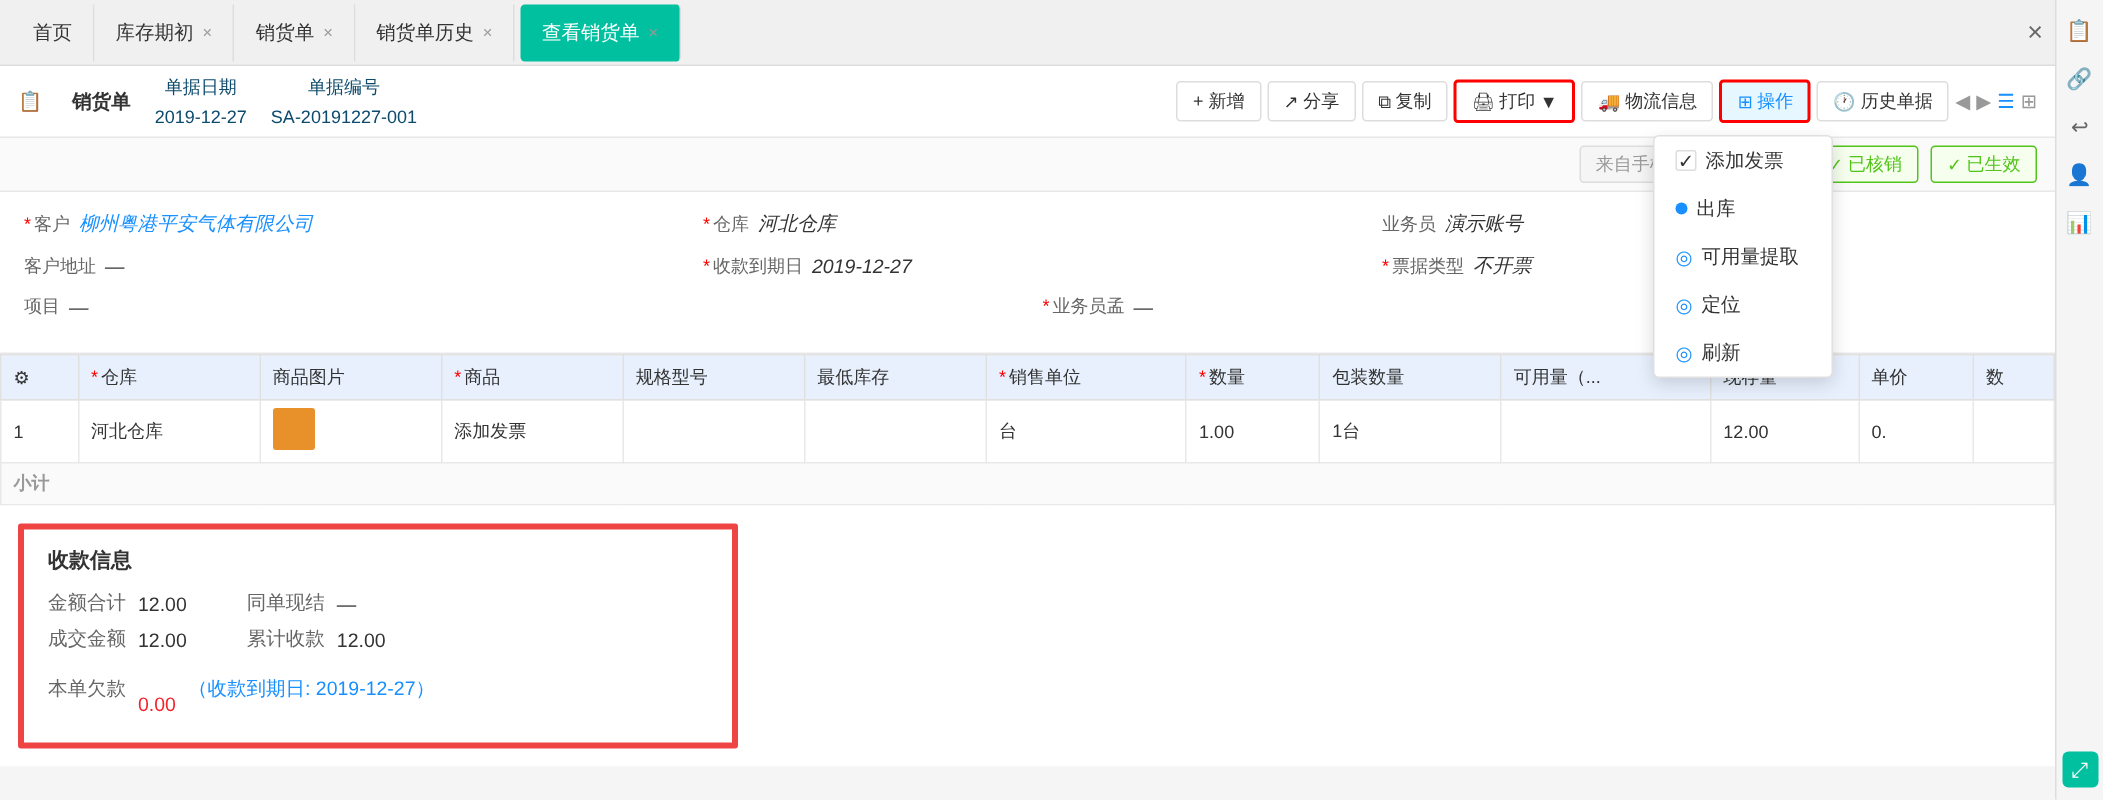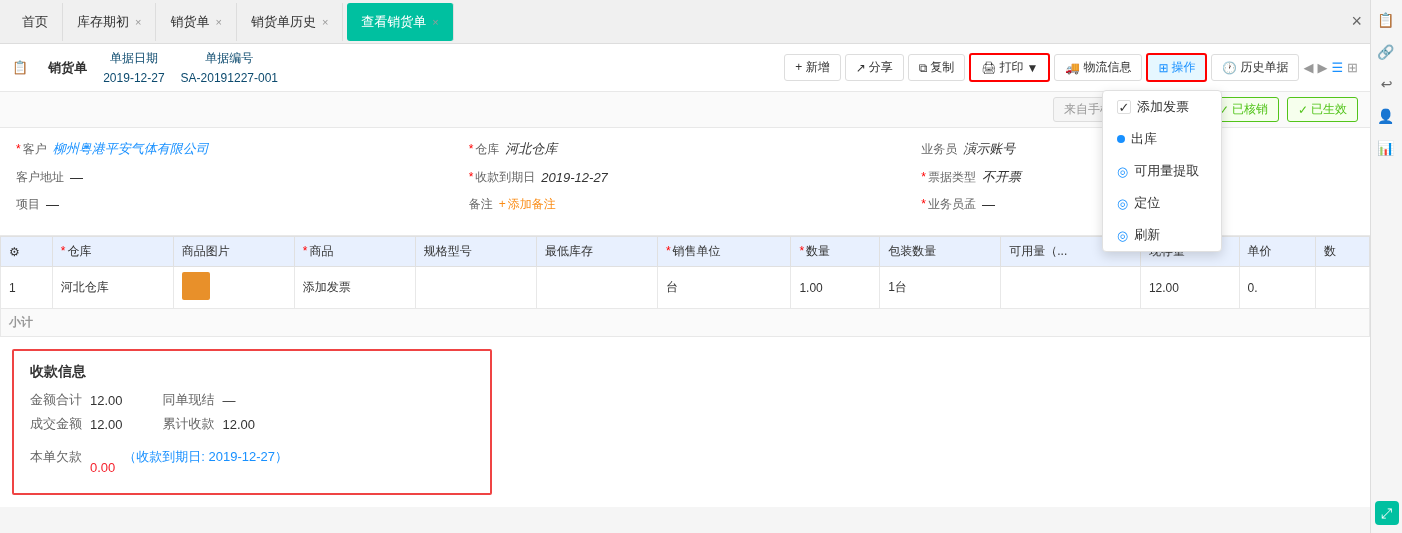--- a/index.html
+++ b/index.html
@@ -71,21 +71,21 @@
       font-weight: normal; white-space: nowrap; color: #333;
     }
     th.required::before { content: '*'; color: red; margin-right: 2px; }
     td { padding: 5px 8px; border: 1px solid #e8e8e8; white-space: nowrap; }
     tr.subtotal td { background: #fafafa; color: #666; }
     .product-img { width: 28px; height: 28px; background: #e8902a; border-radius: 2px; display: inline-block; }
 
     
     .bottom-section { display: flex; background: #fff; padding: 0; }
     .payment-info {
-      border: 2px solid #ef4444; margin: 12px; padding: 12px 16px;
+      border: 4px solid #ef4444; margin: 12px; padding: 12px 16px;
       min-width: 480px; border-radius: 2px;
     }
     .payment-title { font-weight: bold; margin-bottom: 10px; font-size: 14px; }
     .payment-row { display: flex; gap: 40px; margin-bottom: 6px; font-size: 13px; }
     .payment-field { display: flex; gap: 8px; align-items: center; }
     .payment-label { color: #666; }
     .payment-value { color: #333; }
     .payment-value.red { color: #f5222d; margin-top: 21px; }
     .payment-value.blue { color: #1890ff; }
 
@@ -235,24 +235,20 @@
       </div>
       <div class="form-field">
         <span class="form-label required">票据类型</span>
         <span class="form-value">不开票</span>
       </div>
     </div>
     <div class="form-row">
       <div class="form-field">
         <span class="form-label">项目</span>
         <span class="form-value">—</span>
-      </div>
-      <div class="form-field">
-        <span class="form-label">备注</span>
-        <span class="add-note">添加备注</span>
       </div>
       <div class="form-field">
         <span class="form-label required">业务员孟</span>
         <span class="form-value">—</span>
       </div>
     </div>
   </div>
 
   <div class="table-container">
     <table>

